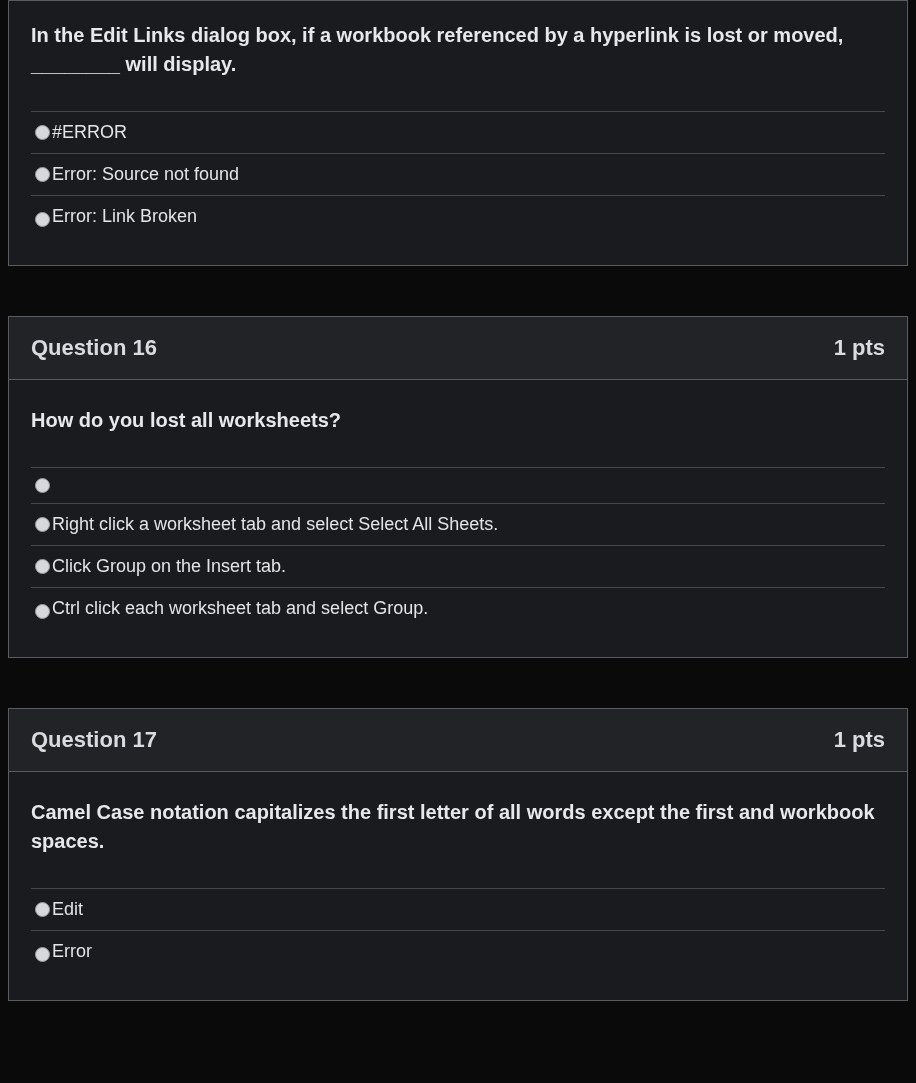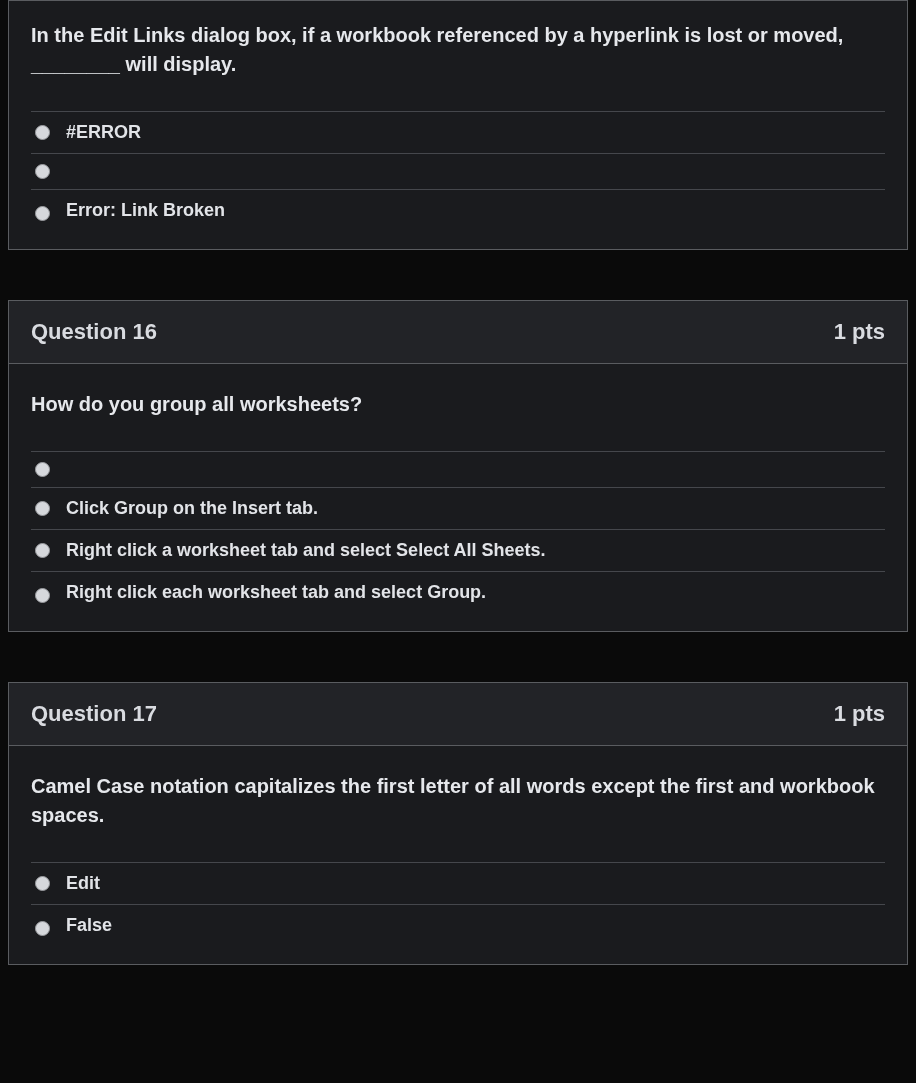--- a/index.html
+++ b/index.html
@@ -23,41 +23,41 @@
     justify-content: space-between;
     align-items: center;
     padding: 18px 22px;
     border-bottom: 1px solid #5a5c60;
     background: #222327;
     font-size: 22px;
     font-weight: 700;
     color: #d9dbe0;
   }
   .question-body {
-    padding: 26px 22px 18px 22px;
+    padding: 26px 22px 28px 22px;
   }
   .prompt {
     font-size: 20px;
     font-weight: 600;
     color: #e6e8ec;
     line-height: 1.45;
     margin-bottom: 32px;
   }
   .options {
     display: flex;
     flex-direction: column;
   }
   .option-row {
     display: flex;
     align-items: center;
-    gap: 16px;
+    gap: 2px;
     padding: 10px 4px 10px 4px;
     border-top: 1px solid #45474c;
     font-size: 18px;
-    font-weight: 700;
+    font-weight: 400;
     color: #e2e4e8;
     cursor: pointer;
   }
   .option-row:last-child {
     border-bottom: none;
     align-items: flex-end;
   }
   .radio {
     flex: 0 0 auto;
     width: 15px;
@@ -79,69 +79,70 @@
 
     <div class="question-body">
       <div class="prompt">In the Edit Links dialog box, if a workbook referenced by a hyperlink is lost or moved, ________ will display.</div>
       <div class="options">
         <label class="option-row">
           <span class="radio"></span>
           <span>#ERROR</span>
         </label>
         <label class="option-row">
           <span class="radio"></span>
+          <span>Error: Source not found</span>
         </label>
         <label class="option-row">
           <span class="radio"></span>
           <span>Error: Link Broken</span>
         </label>
       </div>
     </div>
   </div>
 
   <div class="question-card">
     <div class="question-header">
       <span>Question 16</span>
       <span>1 pts</span>
     </div>
     <div class="question-body">
-      <div class="prompt">How do you group all worksheets?</div>
+      <div class="prompt">How do you lost all worksheets?</div>
       <div class="options">
         <label class="option-row">
           <span class="radio"></span>
+        </label>
+        <label class="option-row">
+          <span class="radio"></span>
+          <span>Right click a worksheet tab and select Select All Sheets.</span>
         </label>
         <label class="option-row">
           <span class="radio"></span>
           <span>Click Group on the Insert tab.</span>
         </label>
         <label class="option-row">
           <span class="radio"></span>
-          <span>Right click a worksheet tab and select Select All Sheets.</span>
-        </label>
-        <label class="option-row">
-          <span class="radio"></span>
-          <span>Right click each worksheet tab and select Group.</span>
+          <span>Ctrl click each worksheet tab and select Group.</span>
         </label>
       </div>
     </div>
   </div>
 
   <div class="question-card" style="margin-bottom:0">
     <div class="question-header">
       <span>Question 17</span>
       <span>1 pts</span>
     </div>
     <div class="question-body">
       <div class="prompt">Camel Case notation capitalizes the first letter of all words except the first and workbook spaces.</div>
       <div class="options">
         <label class="option-row">
           <span class="radio"></span>
           <span>Edit</span>
         </label>
         <label class="option-row">
           <span class="radio"></span>
-          <span>False</span>
+          <span>Error</span>
         </label>
       </div>
     </div>
   </div>
 
 </div>
 
 </body></html>

